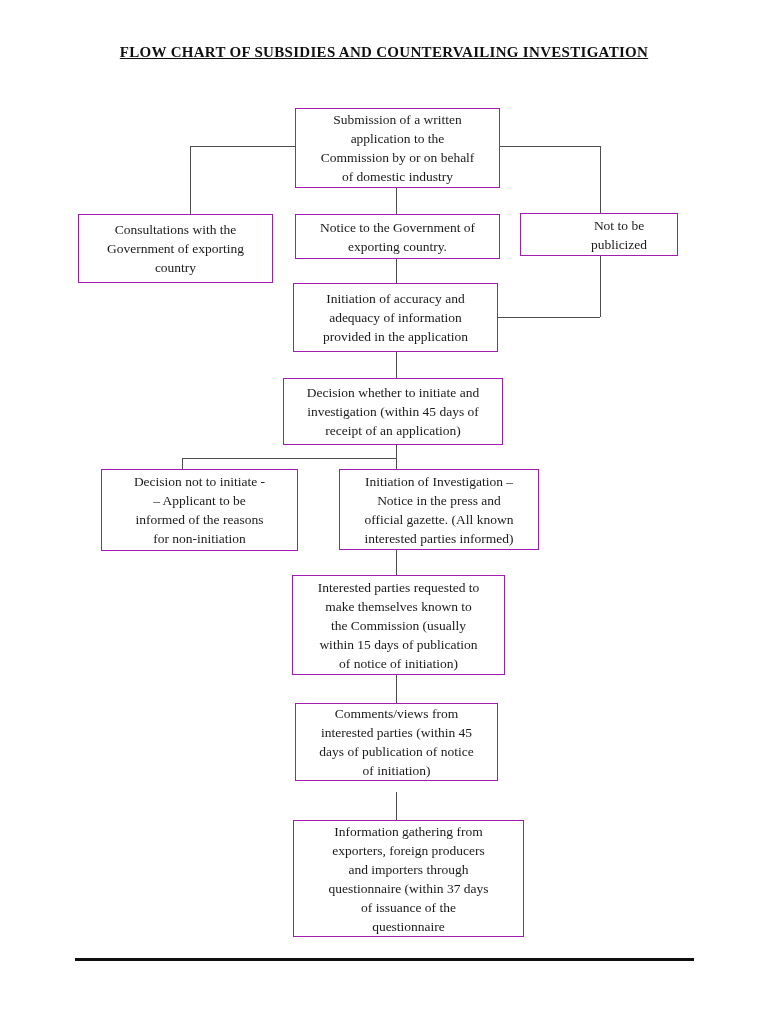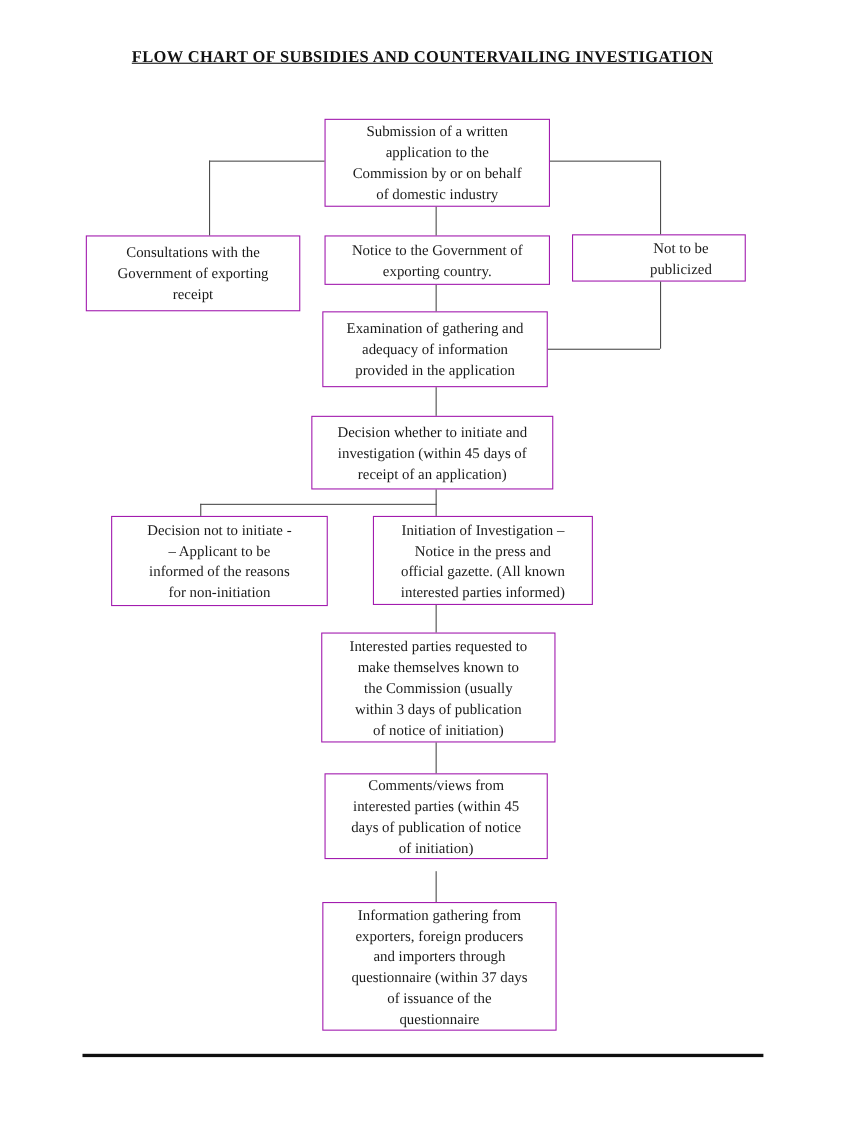--- a/index.html
+++ b/index.html
@@ -47,21 +47,21 @@
   #n-submission  {left:295px;top:108px;width:205px;height:80px;}
   #n-consultations{left:78px;top:214px;width:195px;height:69px;}
   #n-notice      {left:295px;top:214px;width:205px;height:45px;}
   #n-notpub      {left:520px;top:213px;width:158px;height:43px;padding-left:44px;}
   #n-examination {left:293px;top:283px;width:205px;height:69px;}
   #n-decision    {left:283px;top:378px;width:220px;height:67px;}
   #n-notinitiate {left:101px;top:469px;width:197px;height:82px;}
   #n-initiation  {left:293px;top:469px;width:200px;height:81px;margin-left:46px;}
   #n-interested  {left:292px;top:575px;width:213px;height:100px;}
   #n-comments    {left:295px;top:703px;width:203px;height:78px;}
-  #n-information {left:293px;top:820px;width:213px;height:117px;}
+  #n-information {left:293px;top:820px;width:231px;height:117px;}
   
   #c-sub-notice      {left:396px;top:188px;width:1px;height:26px;}
   #c-left-h          {left:190px;top:146px;width:105px;height:1px;}
   #c-left-v          {left:190px;top:146px;width:1px;height:68px;}
   #c-right-h         {left:500px;top:146px;width:100px;height:1px;}
   #c-right-v         {left:600px;top:146px;width:1px;height:67px;}
   #c-notice-exam     {left:396px;top:259px;width:1px;height:24px;}
   #c-notpub-v        {left:600px;top:256px;width:1px;height:61px;}
   #c-notpub-h        {left:498px;top:317px;width:102px;height:1px;}
   #c-exam-decision   {left:396px;top:352px;width:1px;height:26px;}
@@ -79,42 +79,42 @@
 <div class="page">
 
   <div class="title">FLOW CHART OF SUBSIDIES AND COUNTERVAILING INVESTIGATION</div>
 
   <div class="node" id="n-submission">Submission of a written
 application to the
 Commission by or on behalf
 of domestic industry</div>
   <div class="node" id="n-consultations">Consultations with the
 Government of exporting
-receipt</div>
+country</div>
   <div class="node" id="n-notice">Notice to the Government of
 exporting country.</div>
   <div class="node" id="n-notpub">Not to be publicized</div>
-  <div class="node" id="n-examination">Examination of gathering and
+  <div class="node" id="n-examination">Initiation of accuracy and
 adequacy of information
 provided in the application</div>
   <div class="node" id="n-decision">Decision whether to initiate and
 investigation (within 45 days of
 receipt of an application)</div>
   <div class="node" id="n-notinitiate">Decision not to initiate -
 – Applicant to be
 informed of the reasons
 for non-initiation</div>
   <div class="node" id="n-initiation">Initiation of Investigation –
 Notice in the press and
 official gazette. (All known
 interested parties informed)</div>
   <div class="node" id="n-interested">Interested parties requested to
 make themselves known to
 the Commission (usually
-within 3 days of publication
+within 15 days of publication
 of notice of initiation)</div>
   <div class="node" id="n-comments">Comments/views from
 interested parties (within 45
 days of publication of notice
 of initiation)</div>
   <div class="node" id="n-information">Information gathering from
 exporters, foreign producers
 and importers through
 questionnaire (within 37 days
 of issuance of the

